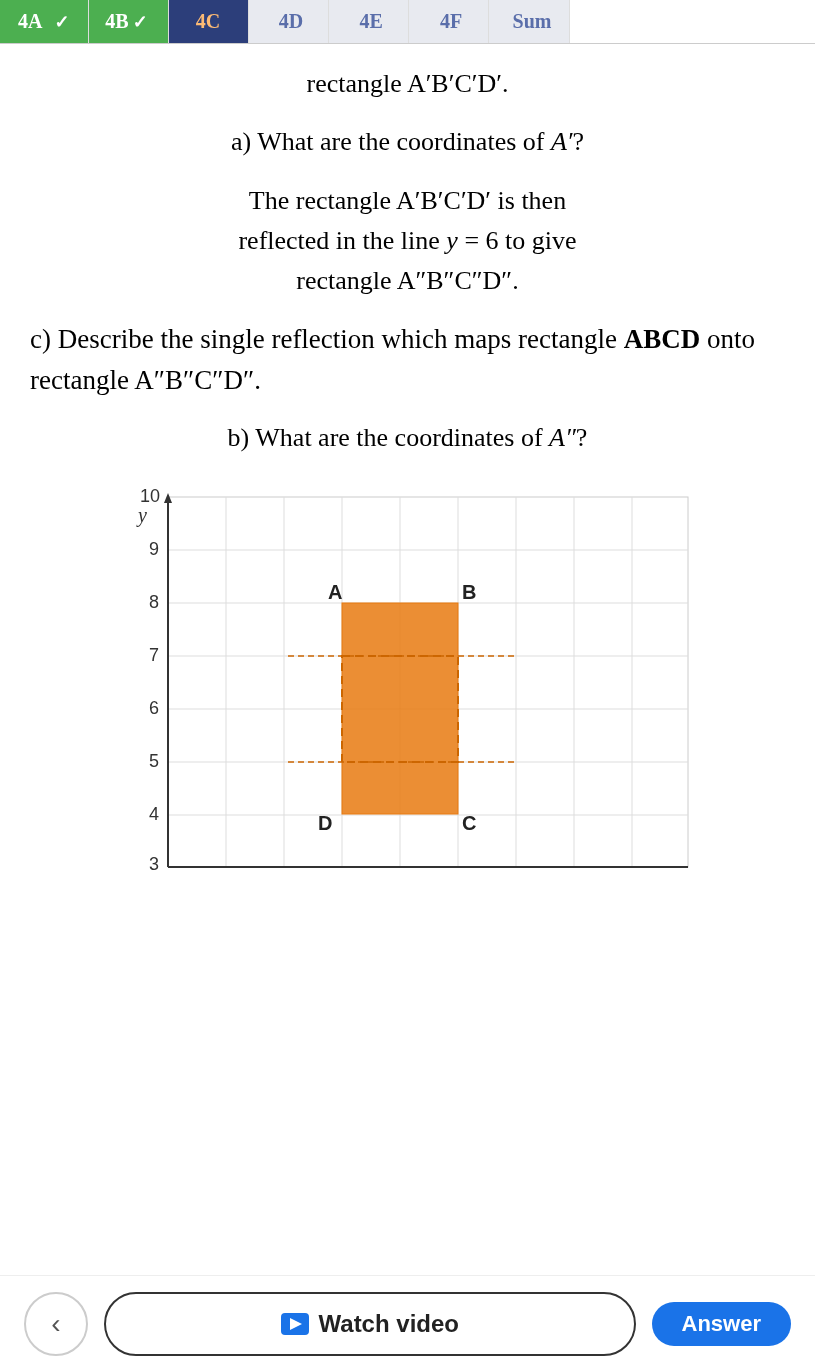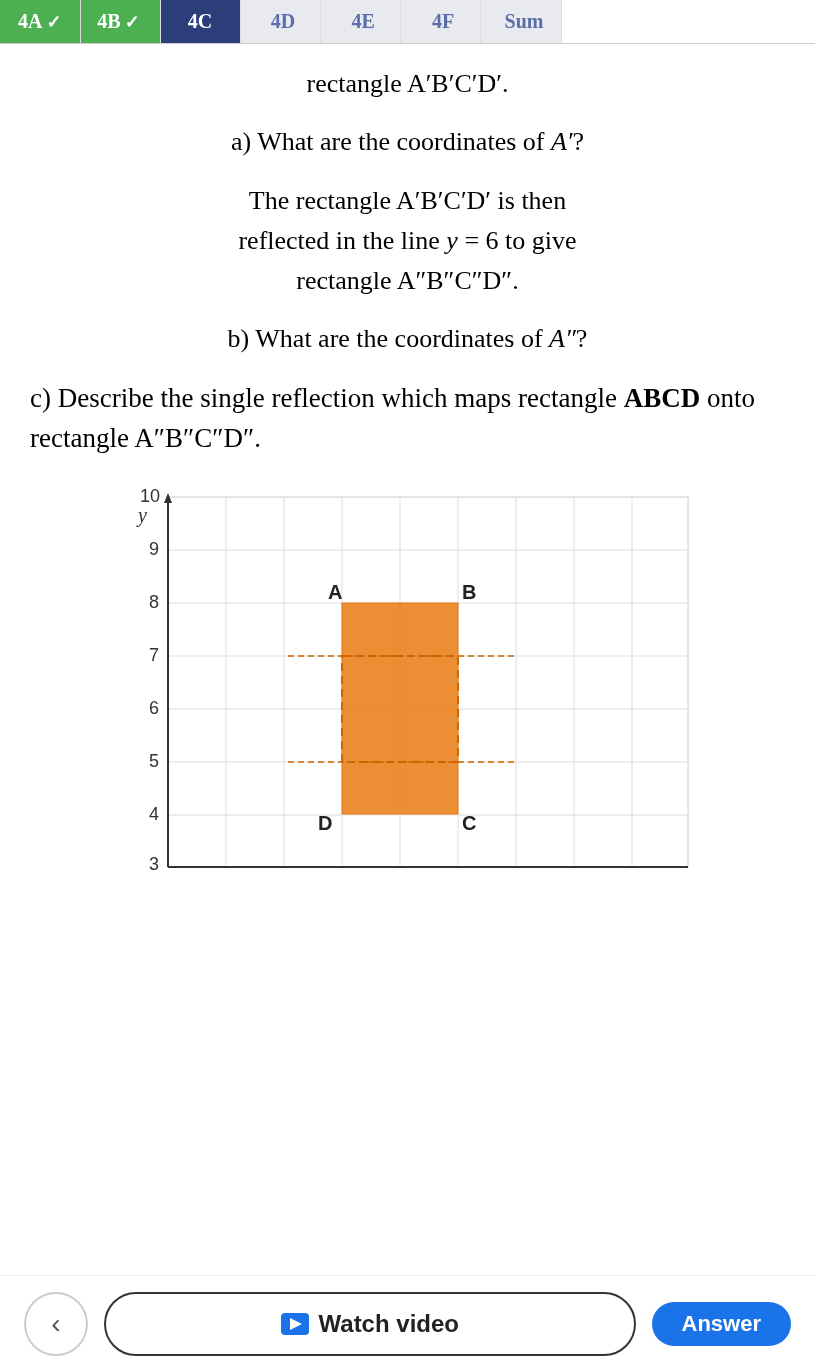--- a/index.html
+++ b/index.html
@@ -29,29 +29,30 @@
       border-right: 1px solid #ddd;
       min-width: 80px;
     }
     .tab-check-icon {
       margin-left: 4px;
       font-size: 18px;
     }
     .tab-4a {
       background: #4caf50;
       color: #fff;
+      gap: 8px;
     }
     .tab-4b {
       background: #4caf50;
       color: #fff;
       padding-left: 15px;
     }
     .tab-4c {
       background: #2c3e7a;
-      color: #ffffff;
+      color: #fdba74;
     }
     .tab-4d, .tab-4e, .tab-4f, .tab-sum {
       background: #e8eaf0;
       color: #5a6eaa;
       padding-left: 24px;
     }
 
     
     .main-content {
       padding: 20px 30px 20px 30px;
@@ -201,26 +202,26 @@
   </div>
 
   <div class="section-block">
     <span>
       The rectangle A′B′C′D′ is then<br>
       reflected in the line <span style="font-style:italic;">y</span> = 6 to give<br>
       rectangle A″B″C″D″.<br>
     </span>
   </div>
 
-  <div class="section-block">
-    <span>b) What are the coordinates of <span style="font-style:italic;">A″</span>?</span>
-  </div>
-
   <div class="section-block" style="text-align:left; font-size:27px; line-height:1.5;">
     <span>c) Describe the single reflection which maps rectangle <strong>ABCD</strong> onto rectangle A″B″C″D″.</span>
+  </div>
+
+  <div class="section-block">
+    <span>b) What are the coordinates of <span style="font-style:italic;">A″</span>?</span>
   </div>
 
   <div class="graph-container">
     <svg class="graph" width="580" height="420" viewBox="0 0 580 420">
 
       <rect x="50" y="10" width="520" height="370" fill="white" stroke="#ccc" stroke-width="1"></rect>
 
       <line x1="108" y1="10" x2="108" y2="380" stroke="#ddd" stroke-width="1"></line>
       <line x1="166" y1="10" x2="166" y2="380" stroke="#ddd" stroke-width="1"></line>
       <line x1="224" y1="10" x2="224" y2="380" stroke="#ddd" stroke-width="1"></line>

